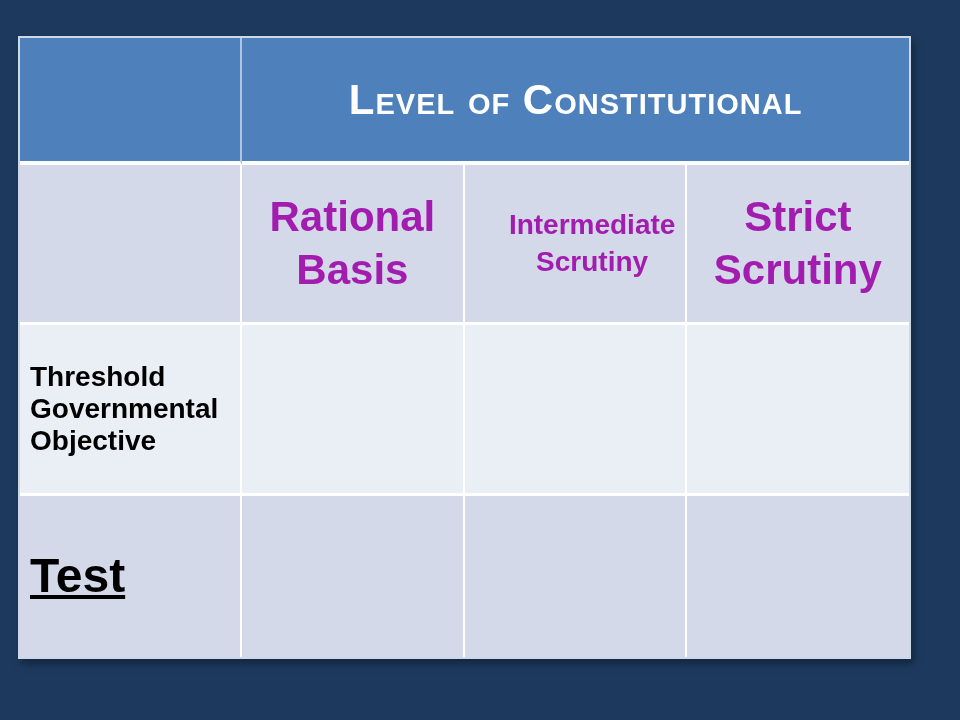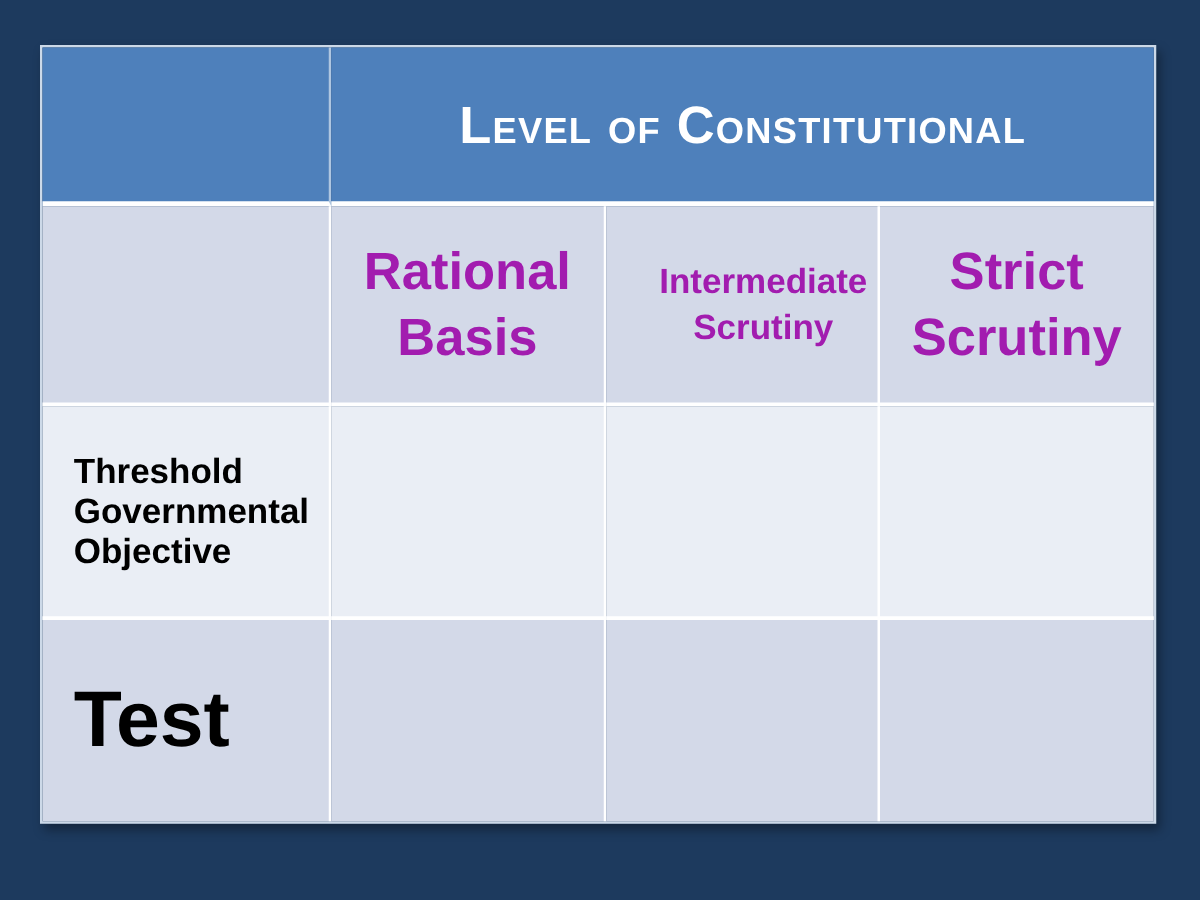--- a/index.html
+++ b/index.html
@@ -13,21 +13,21 @@
     font-family: "Liberation Sans", sans-serif;
   }
   .slide {
     position: relative;
     width: 960px;
     height: 720px;
     background: #1d3a5e;
   }
   .scrutiny-table {
     position: absolute;
-    left: 32px;
+    left: 18px;
     top: 36px;
     width: 889px;
     display: grid;
     grid-template-columns: repeat(4, 1fr);
     grid-template-rows: 127px 160px 171px 161px;
     border: 2px solid #ccd9e8;
     box-shadow: 3px 5px 8px rgba(0, 0, 0, 0.35);
   }
   .cell {
     box-sizing: border-box;
@@ -67,25 +67,25 @@
     padding: 0 4px;
   }
   .col-head.lg { font-size: 42px; line-height: 1.25; }
   .col-head.sm { font-size: 28px; line-height: 1.3; padding-left: 39px; }
 
   .row-label {
     justify-content: flex-start;
     text-align: left;
     font-weight: bold;
     color: #000000;
-    padding-left: 25px;
+    padding-left: 10px;
     padding-right: 16px;
   }
   .row-label.threshold { font-size: 28px; line-height: 1.15; }
-  .row-label.test      { font-size: 63px; line-height: 1.1; }
+  .row-label.test      { font-size: 48px; line-height: 1.1; text-decoration: underline; }
 </style>
 </head>
 <body>
 
 <div class="slide">
   <div class="scrutiny-table">
 
     <div class="cell header-row header-bg corner-cell"></div>
     <div class="cell header-row header-bg title-cell last-col">
       <div>Level of Constitutional</div>

